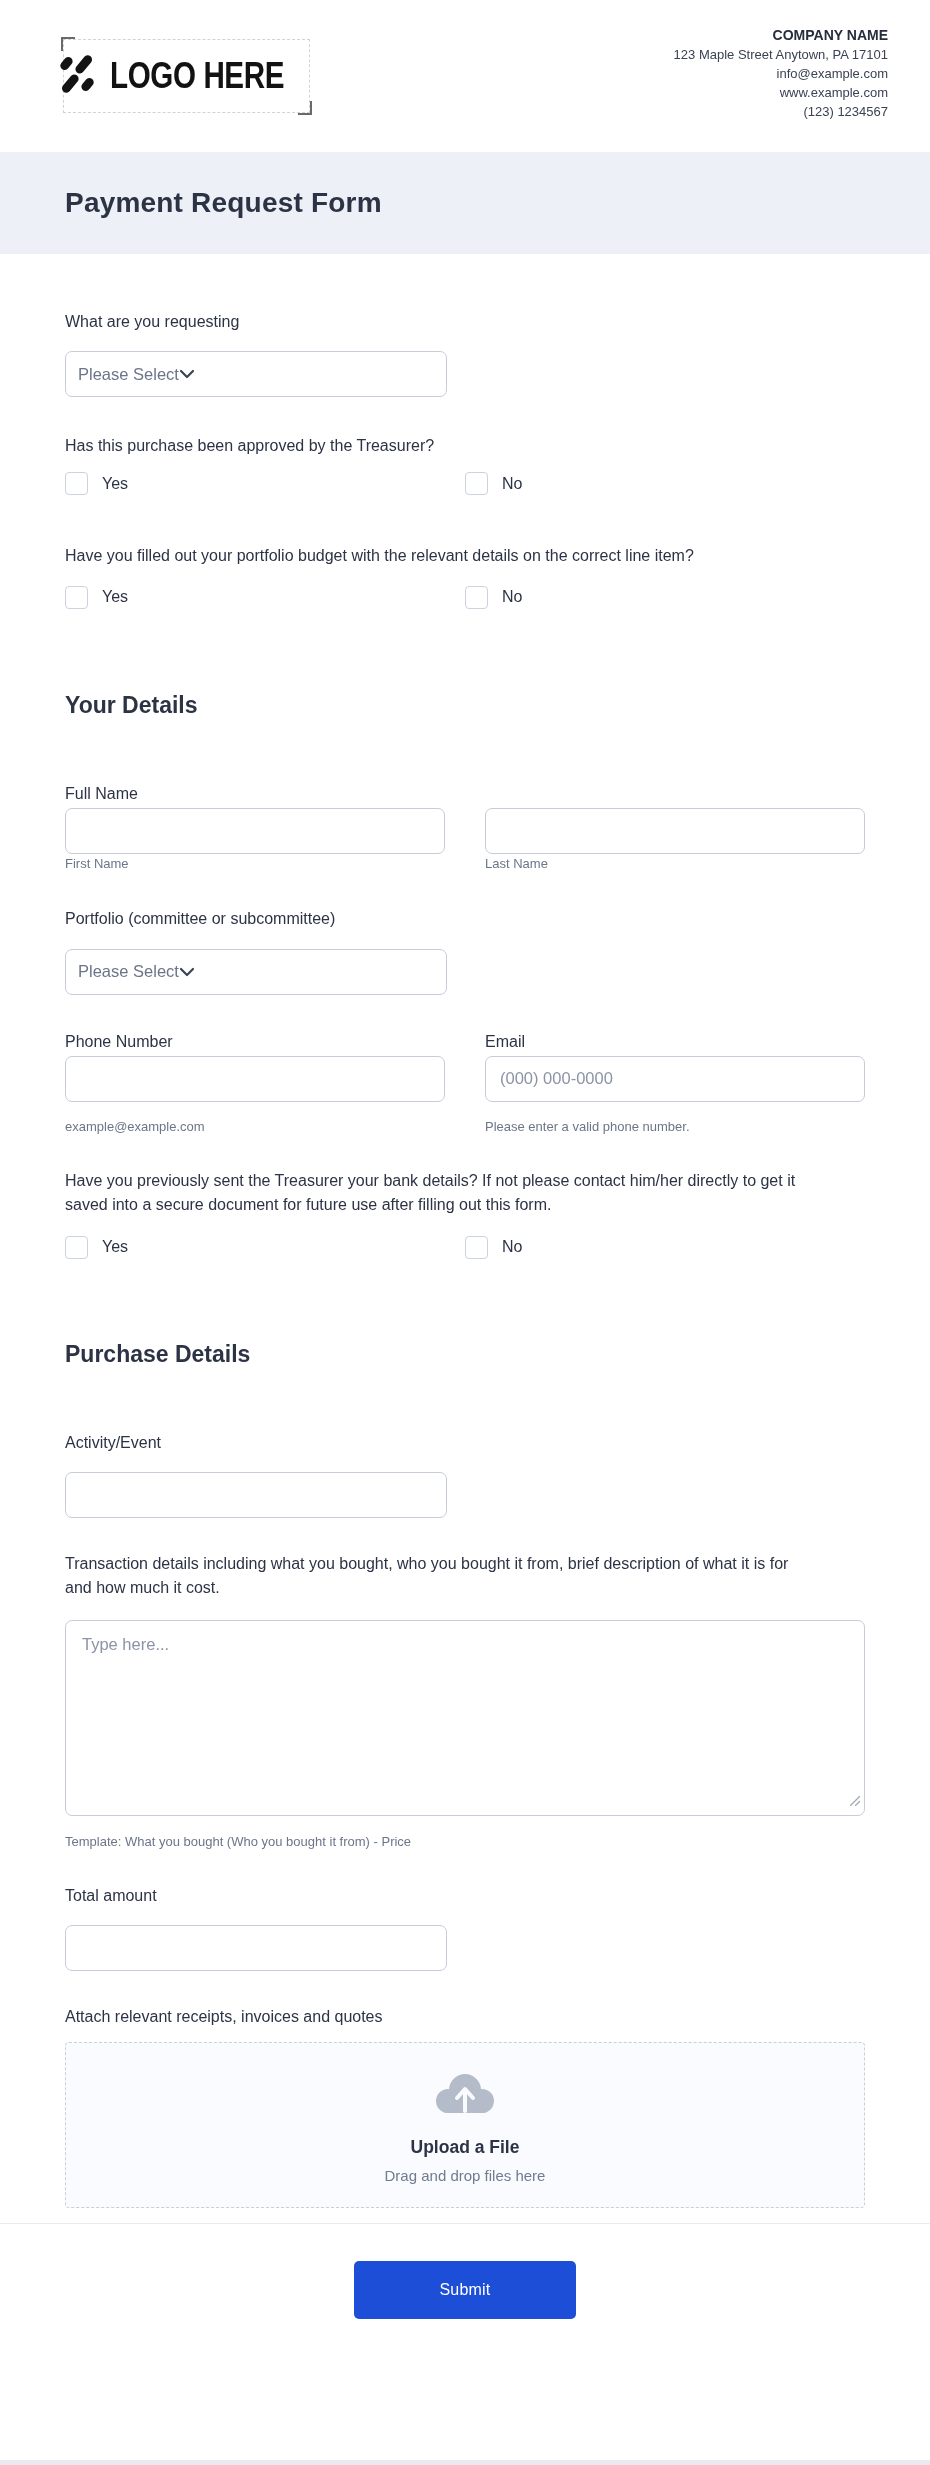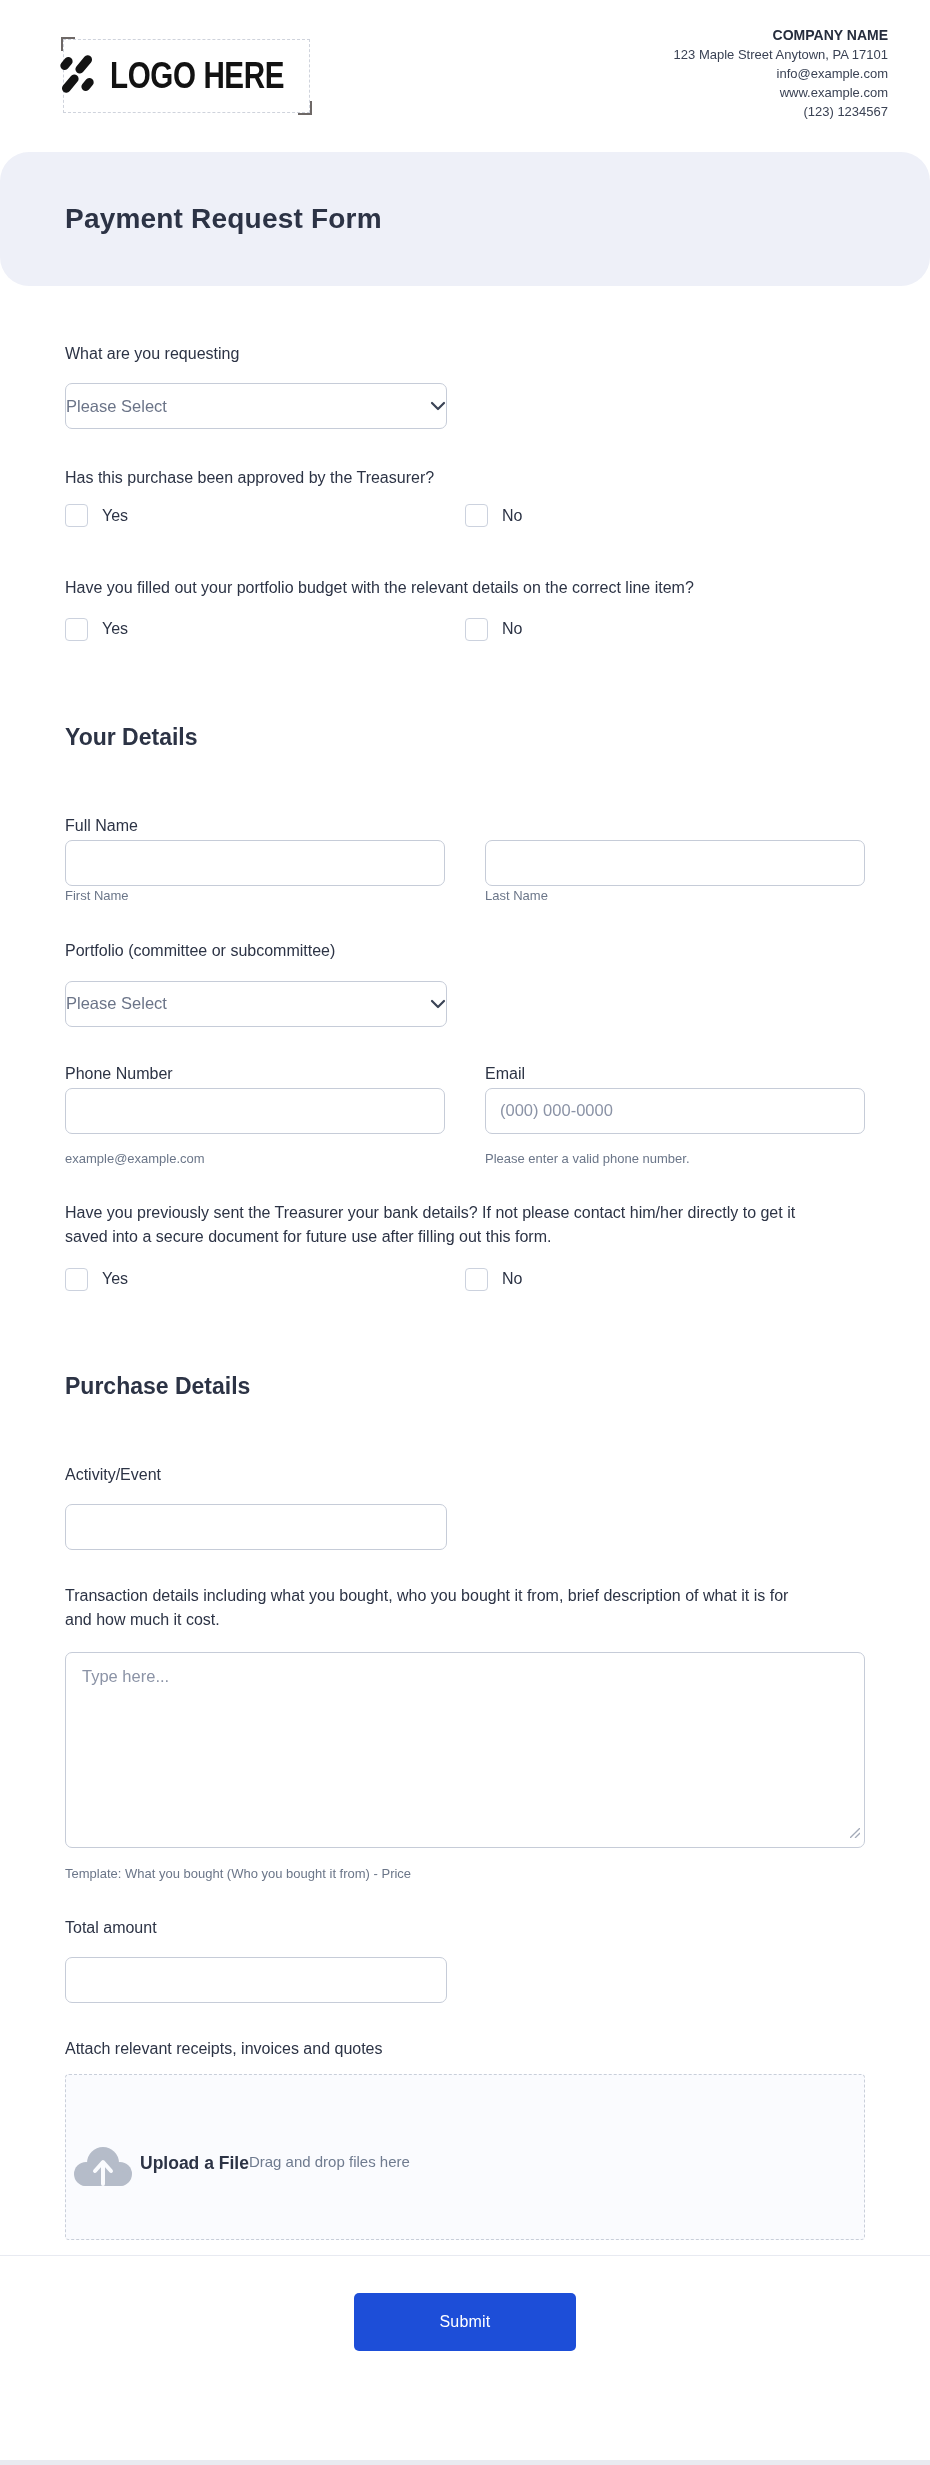--- a/index.html
+++ b/index.html
@@ -13,56 +13,56 @@
   .bracket { position:absolute; width:14px; height:14px; }
   .bracket.tl { left:-3px; top:-3px; border-left:2.5px solid #6e6866; border-top:2.5px solid #6e6866; }
   .bracket.br { right:-3px; bottom:-3px; border-right:2.5px solid #6e6866; border-bottom:2.5px solid #6e6866; }
   .logo-text { font-size:37px; font-weight:800; color:#121212; letter-spacing:-0.5px;
                transform:scaleX(0.8); transform-origin:left center; white-space:nowrap; }
   .logo-inner { display:flex; align-items:center; gap:10px; transform:translateX(4px); }
   .company { position:absolute; right:42px; top:26px; text-align:right; color:#3a4254; font-size:13px; line-height:19px; }
   .company .cname { font-weight:700; font-size:14px; color:#262d3d; }
 
   
-  .banner { height:134px; background:#eef0f8; display:flex; align-items:center;border-radius:29px; }
+  .banner { height:102px; background:#eef0f8; display:flex; align-items:center; }
   .banner h1 { margin-left:65px; font-size:28px; font-weight:700; color:#2c3345; letter-spacing:0.2px; }
 
   
   .content { padding:0 65px; }
   .label { font-size:16px; line-height:25px; color:#2c3345; }
   .q { font-size:16px; line-height:24.5px; color:#2c3345; }
   .q-budget { max-width:792px; }
   .q-bank { max-width:760px; }
   .q-transaction { max-width:740px; }
   .h2 { font-size:23px; line-height:30px; font-weight:700; color:#2c3345; }
   .sublabel { font-size:13px; line-height:16px; color:#6b7689; }
 
   .select, .tinput, .tarea {
     background:#fff; border:1px solid #c6ccd8; border-radius:7px; width:382px; height:46px;
   }
-  .select { display:flex; align-items:center; justify-content:space-between; padding:0 0; cursor:pointer; }
+  .select { display:flex; align-items:center; padding:0 12px; cursor:pointer; }
   .select .sel-text { font-size:16.5px; color:#6b7488; }
   .tinput { padding:0 14px; font-size:16.5px; color:#2c3345; font-family:"Liberation Sans",sans-serif; }
   .tinput::placeholder { color:#8b93a6; }
   .tarea { width:800px; height:196px; resize:none; padding:14px 16px; font-size:16.5px; color:#2c3345;
            font-family:"Liberation Sans",sans-serif; position:relative; display:block; }
   .tarea::placeholder { color:#8b93a6; }
   .tarea-wrap { position:relative; width:800px; }
   .resize-handle { position:absolute; right:5px; bottom:6px; pointer-events:none; }
 
   .row2 { display:flex; gap:40px; }
   .col { width:380px; }
   .cb-row { display:flex; }
   .cb-col { width:400px; display:flex; align-items:center; gap:14px; }
   .checkbox { width:23px; height:23px; border:1px solid #ccd2de; border-radius:4px; background:#fff; cursor:pointer; flex:0 0 auto; }
   .cb-label { font-size:16px; color:#2c3345; }
 
   
   .upload-box { width:800px; height:166px; border:1.5px dashed #c9cfda; border-radius:4px; background:#fafbfe;
-                display:flex; flex-direction:row; align-items:center; cursor:pointer; }
+                display:flex; flex-direction:column; align-items:center; cursor:pointer; }
   .upload-title { font-size:17.5px; font-weight:700; color:#2c3345; margin-top:13px; }
   .upload-sub { font-size:15px; color:#6f7b8f; margin-top:9px; }
 
   .divider { border-top:1px solid #e8eaf1; margin:15px -65px 0 -65px; }
 
   .submit-row { display:flex; justify-content:center; margin-top:37px; }
   .submit-btn { width:222px; height:58px; background:#1d4ed8; color:#ffffff; border:none; border-radius:5px;
                 font-size:16px; font-family:"Liberation Sans",sans-serif; font-weight:500; cursor:pointer; letter-spacing:0.2px; }
 
   .bottom-strip { position:absolute; left:0; bottom:0; width:100%; height:5px; background:#e9ebf0; }

